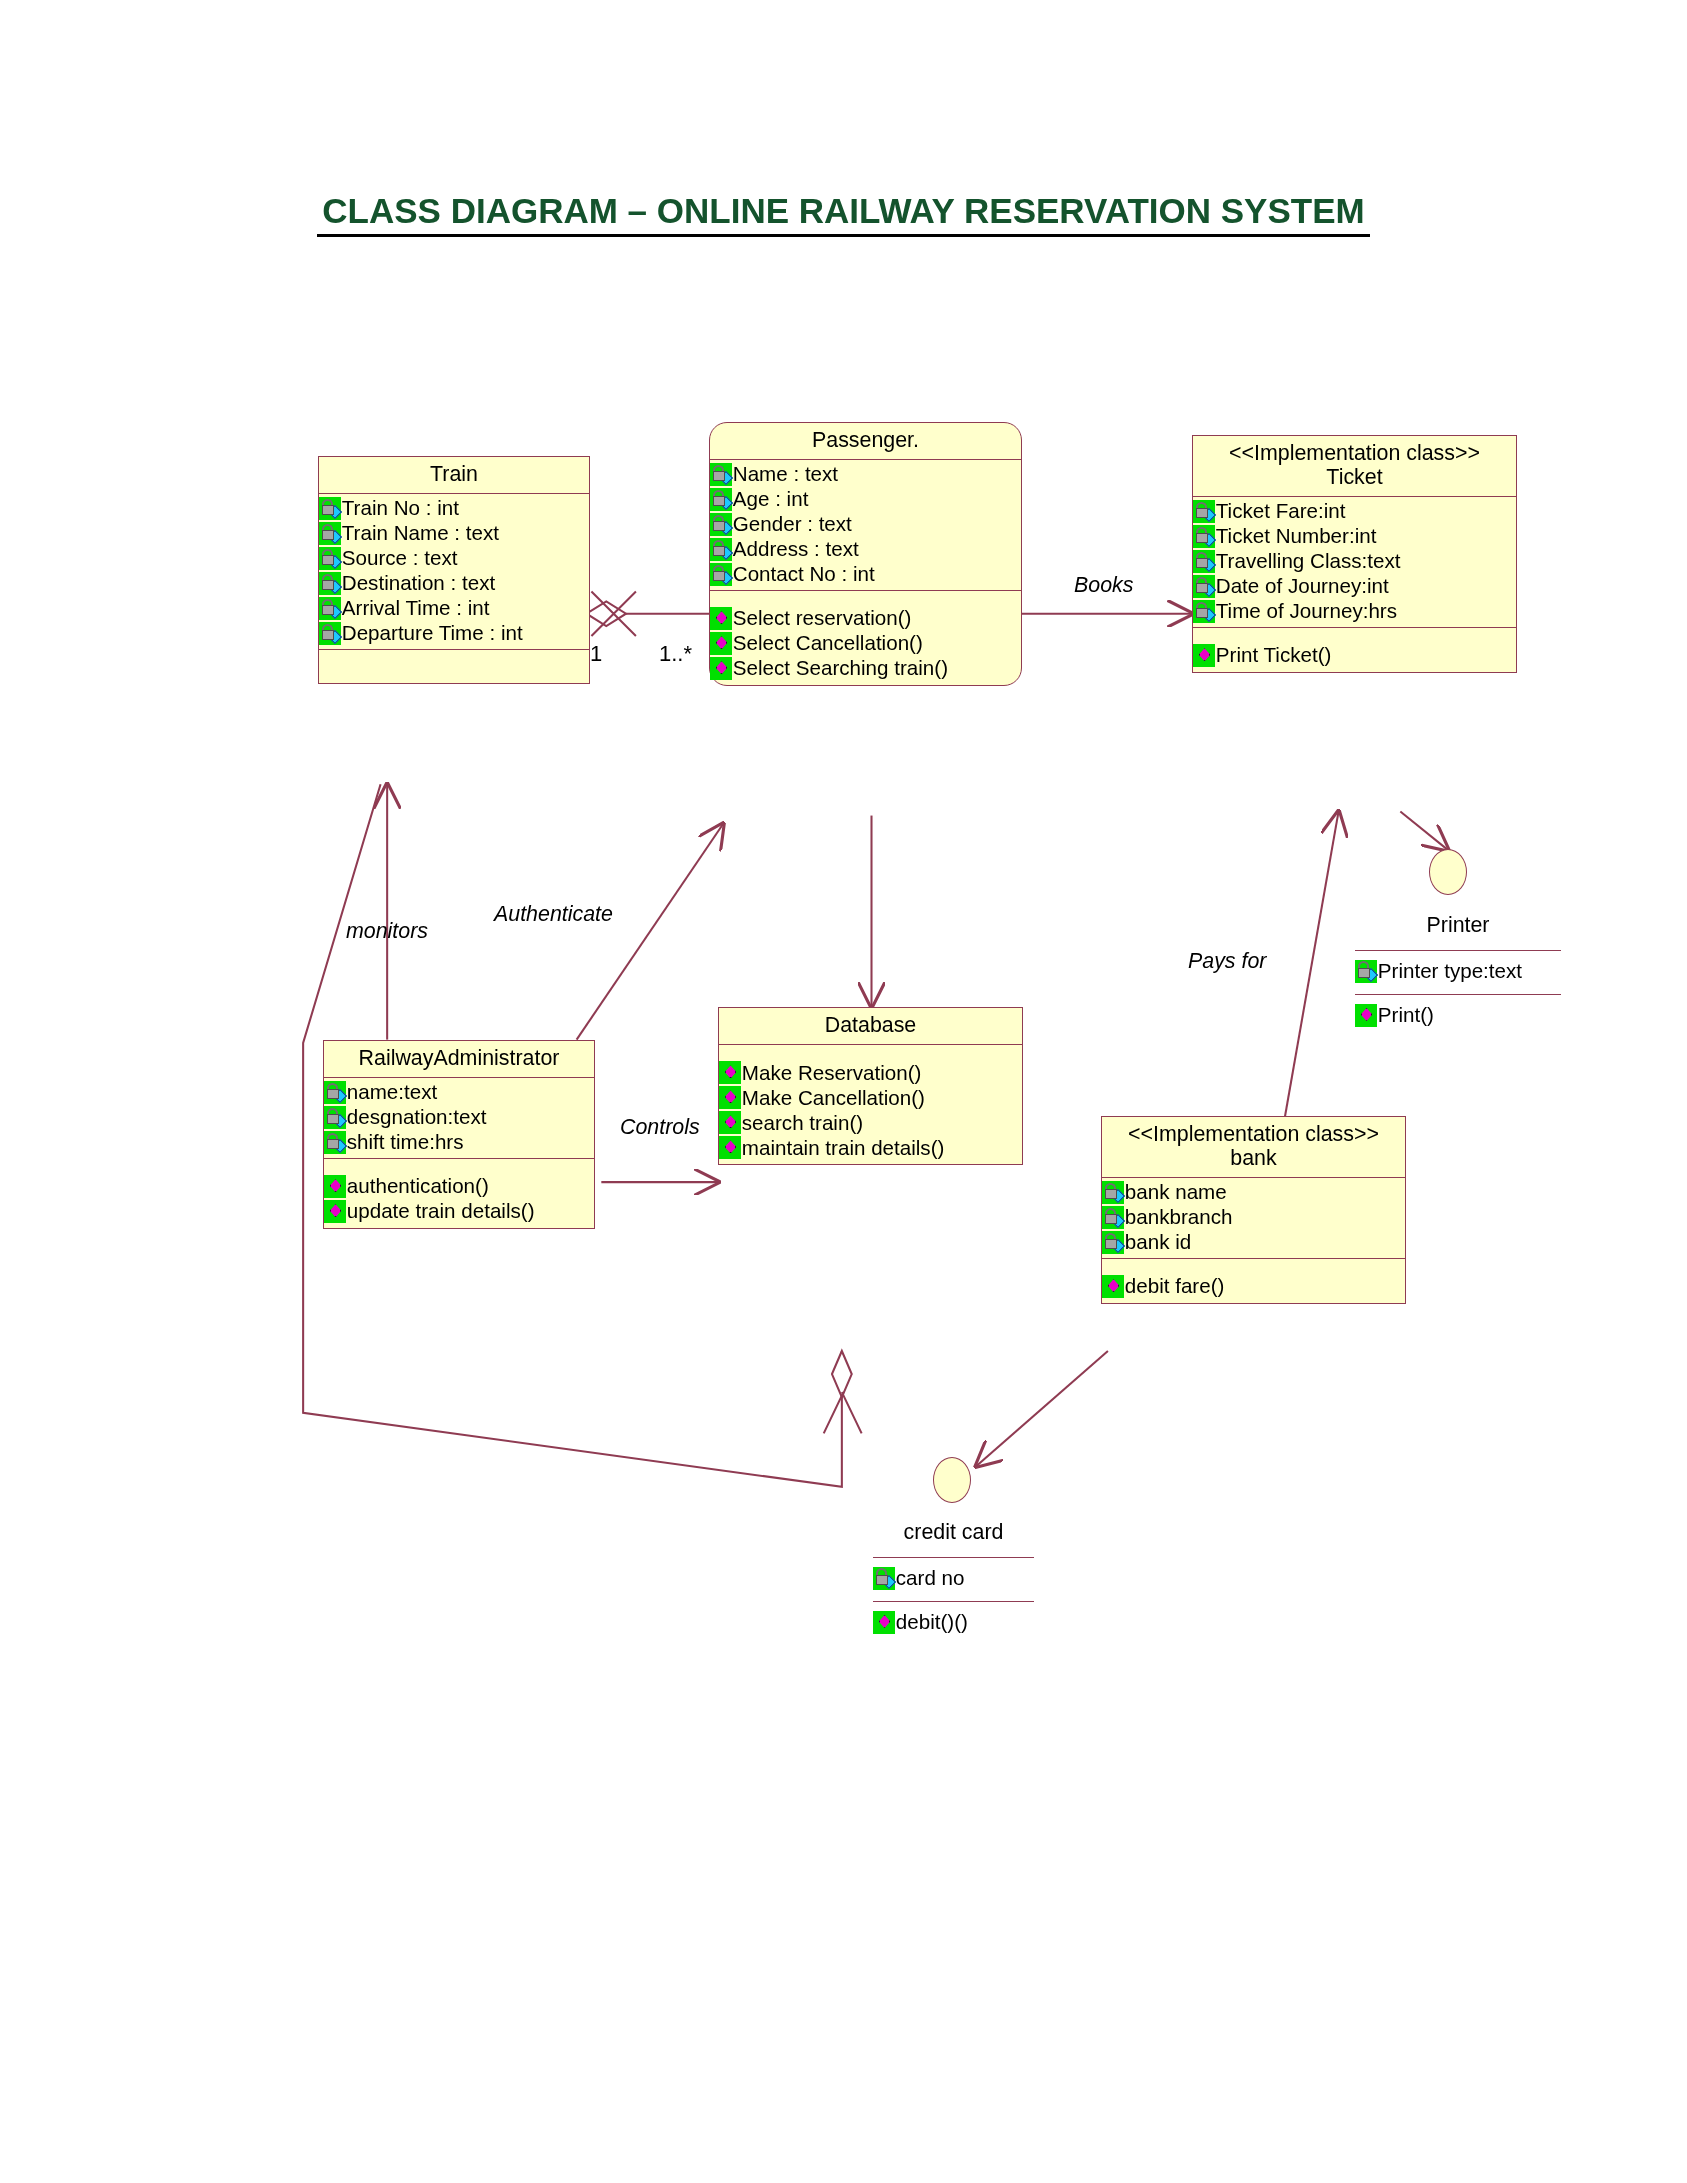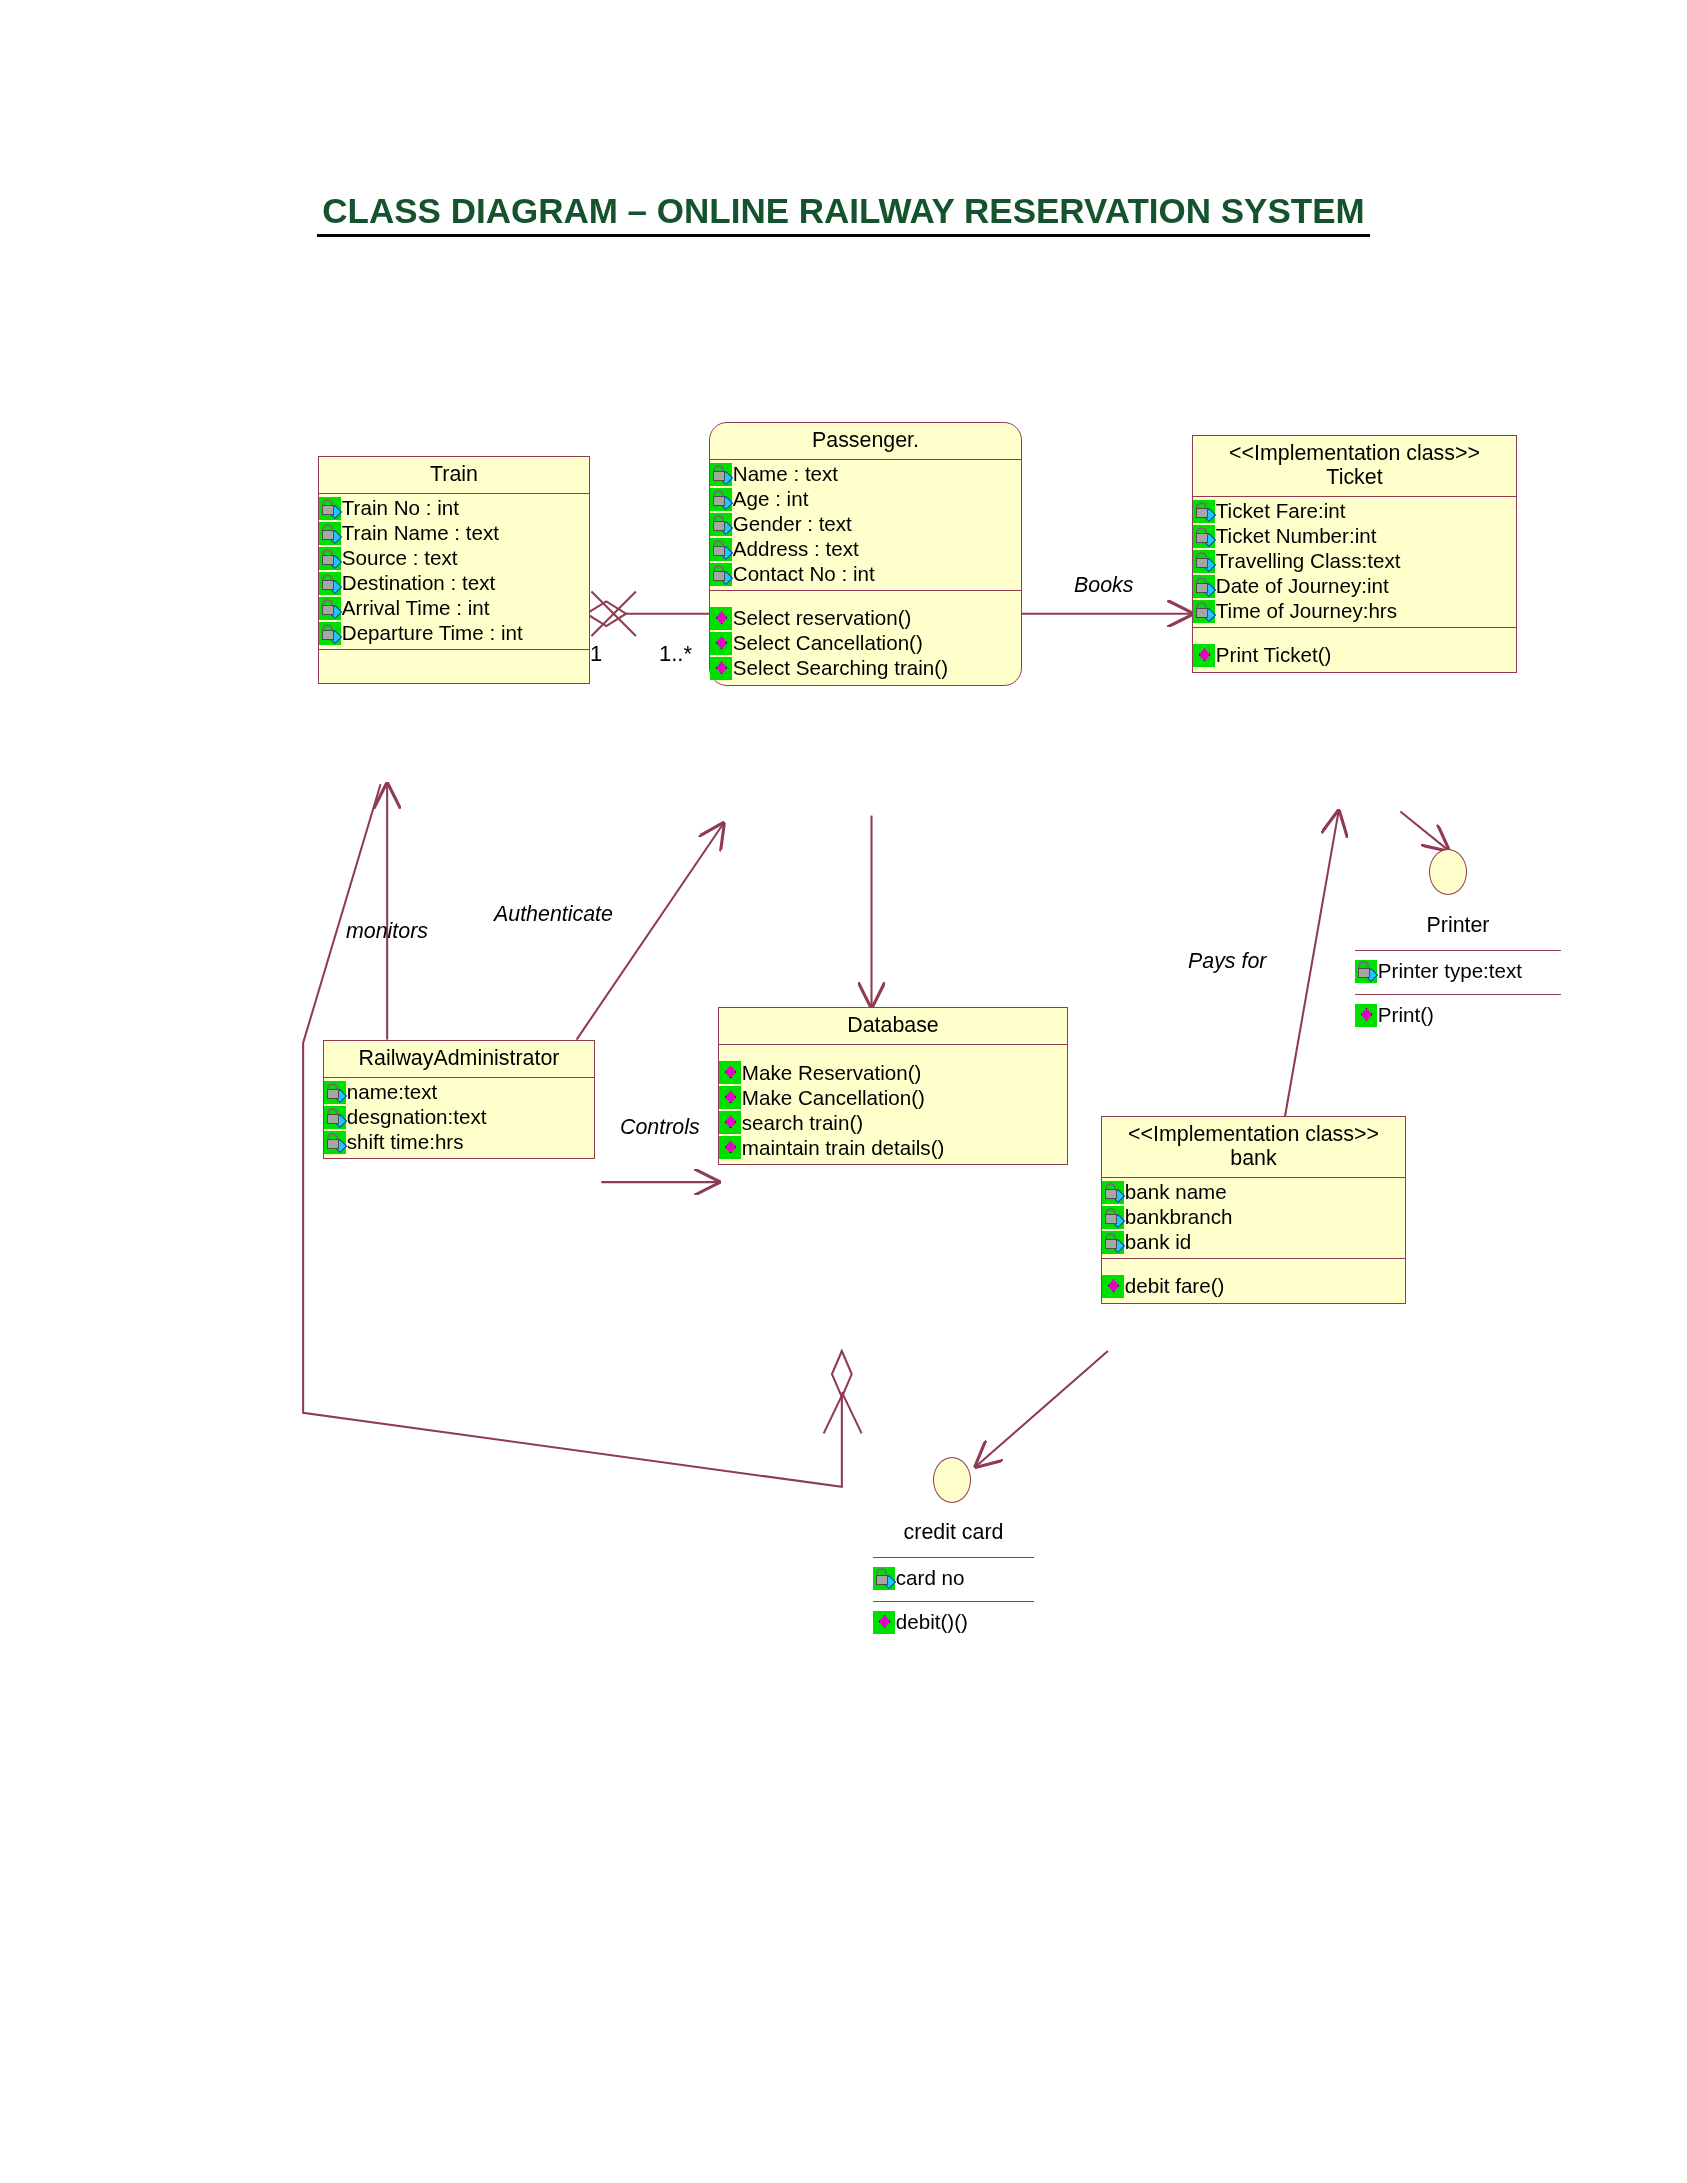--- a/index.html
+++ b/index.html
@@ -407,23 +407,37 @@
         </span>
         <span class="mtext">desgnation:text</span>
       </div>
     <div class="member">
         <span class="ic ic-attr">
           <span class="dia"></span>
         </span>
         <span class="mtext">shift time:hrs</span>
       </div>
   </div>
-</div>
-
-<div class="uml-class" style="left:718px; top:1007px; width:350px;">
+  <div class="uml-compartment ops">
+    <div class="member">
+        <span class="ic ic-op">
+          <span class="dia"></span>
+        </span>
+        <span class="mtext">authentication()</span>
+      </div>
+    <div class="member">
+        <span class="ic ic-op">
+          <span class="dia"></span>
+        </span>
+        <span class="mtext">update train details()</span>
+      </div>
+  </div>
+</div>
+
+<div class="uml-class" style="left:718px; top:1007px; width:305px;">
   <div class="uml-title">Database</div>
   <div class="uml-compartment ops">
     <div class="member">
         <span class="ic ic-op">
           <span class="dia"></span>
         </span>
         <span class="mtext">Make Reservation()</span>
       </div>
     <div class="member">
         <span class="ic ic-op">

